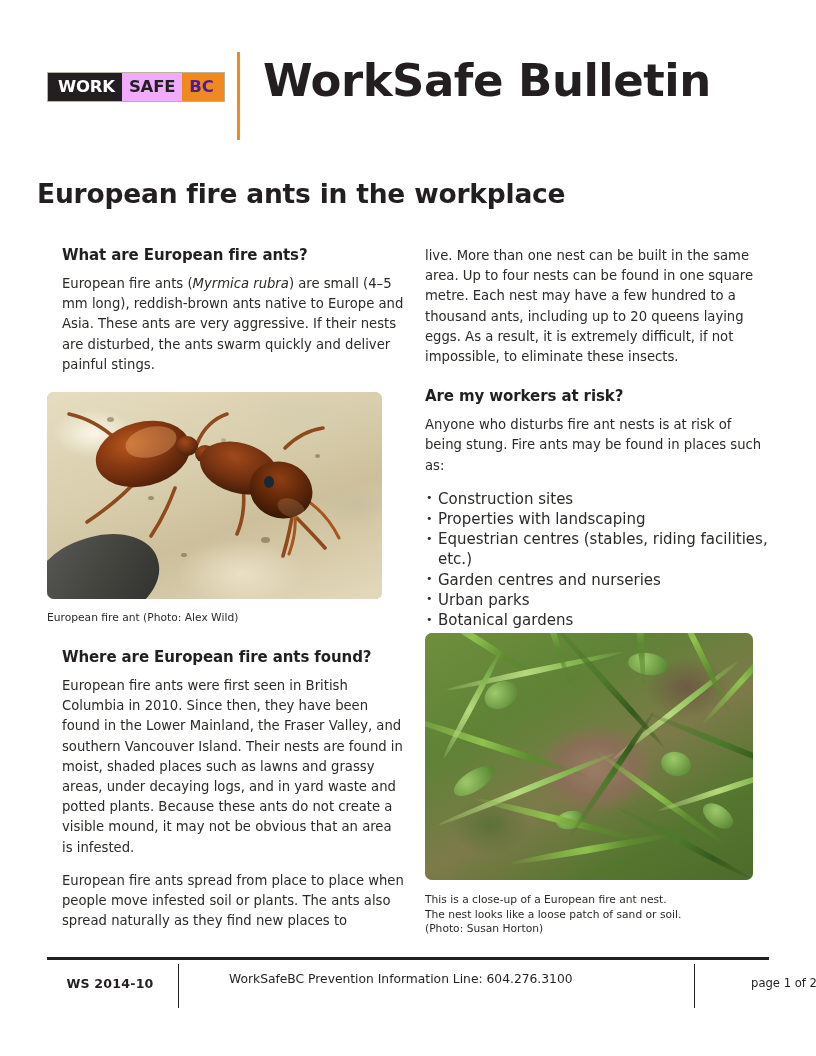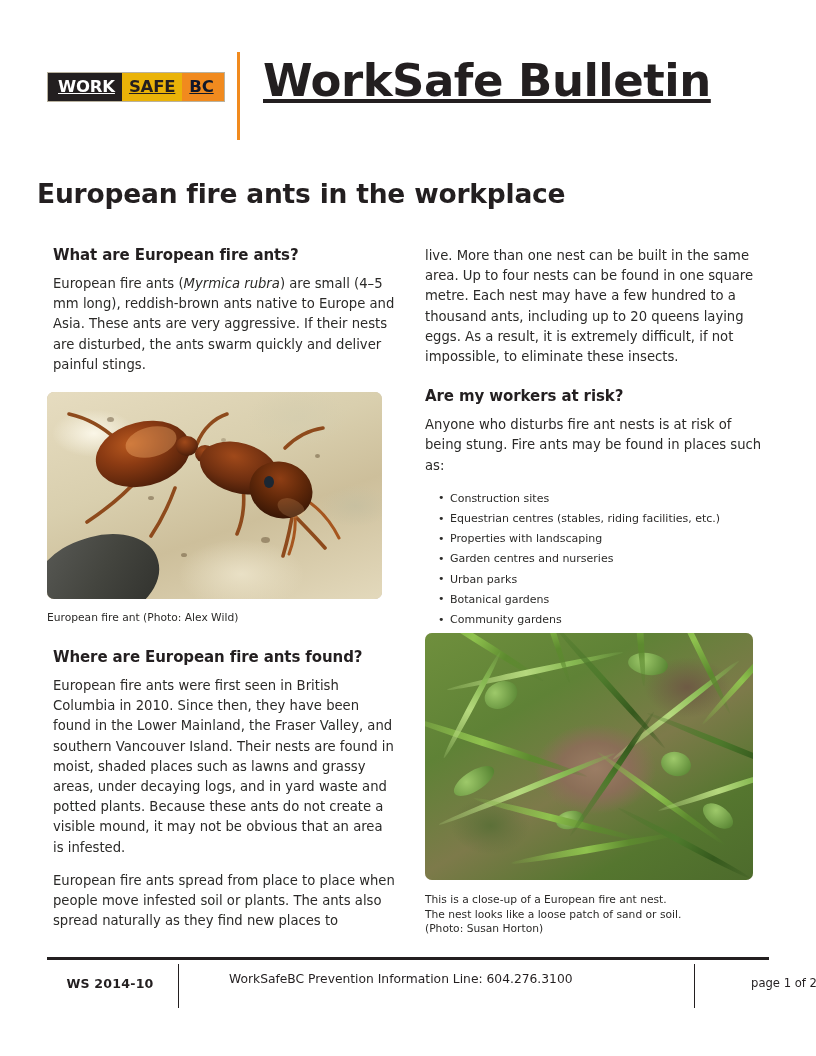--- a/index.html
+++ b/index.html
@@ -44,34 +44,33 @@
   .logo-seg {
     display: flex;
     align-items: center;
     justify-content: center;
     font-family: "DejaVu Sans", "Liberation Sans", sans-serif;
     font-weight: bold;
     font-size: 16.5px;
     letter-spacing: -0.2px;
     padding: 0 7px;
     line-height: 1;
-    text-decoration: underline;
   }
   .logo-work {
     background: #231f20;
     color: #ffffff;
     padding-left: 10px;
   }
   .logo-safe {
-    background: #eab308;
+    background: #f0abfc;
     color: #231f20;
   }
   .logo-bc {
     background: #F18A1E;
-    color: #0f172a;
+    color: #4c1d95;
     padding-right: 10px;
   }
 
   .header-divider {
     position: absolute;
     left: 190px;
     top: 0px;
     width: 3px;
     height: 88px;
     background: #F18A1E;
@@ -79,42 +78,41 @@
   .bulletin-title {
     position: absolute;
     left: 216px;
     top: 6px;
     font-size: 45px;
     font-weight: bold;
     letter-spacing: -0.5px;
     line-height: 1;
     color: #231f20;
     white-space: nowrap;
-    text-decoration: underline;
   }
 
   
   .doc-title {
     position: absolute;
     left: 37px;
     top: 178px;
     font-size: 26.5px;
     font-weight: bold;
     letter-spacing: -0.2px;
     color: #231f20;
     white-space: nowrap;
   }
 
   
   .col {
     position: absolute;
     top: 246px;
     width: 343px;
   }
-  .col-left  { left: 53px; }
+  .col-left  { left: 62px; }
   .col-right { left: 425px; }
 
   h2.sec {
     font-size: 15px;
     font-weight: bold;
     margin: 0 0 10px 0;
     color: #231f20;
     letter-spacing: -0.1px;
   }
   h2.sec.spaced { margin-top: 20px; }
@@ -123,23 +121,23 @@
     font-size: 13.2px;
     line-height: 20.2px;
     margin: 0 0 13px 0;
     color: #2b2a28;
   }
   p.body:last-child { margin-bottom: 0; }
   .ital { font-style: italic; text-align: right; }
 
   ul.risk-list {
     list-style: none;
-    margin: 12px;
+    margin: 0;
     padding: 0;
-    font-size: 11px;
+    font-size: 15px;
     line-height: 20.2px;
     color: #2b2a28;
   }
   ul.risk-list li {
     position: relative;
     padding-left: 13px;
   }
   ul.risk-list li::before {
     content: "\2022";
     position: absolute;
@@ -384,22 +382,22 @@
 
   <div class="col col-right">
     <p class="body">live. More than one nest can be built in the same area. Up to four nests can be found in one square metre. Each nest may have a few hundred to a thousand ants, including up to 20 queens laying eggs. As a result, it is extremely difficult, if not impossible, to eliminate these insects.</p>
 
     <h2 class="sec spaced">Are my workers at risk?</h2>
 
     <p class="body">Anyone who disturbs fire ant nests is at risk of being stung. Fire ants may be found in places such as:</p>
 
     <ul class="risk-list">
       <li>Construction sites</li>
+      <li>Properties with landscaping</li>
       <li>Equestrian centres (stables, riding facilities, etc.)</li>
-      <li>Properties with landscaping</li>
       <li>Garden centres and nurseries</li>
       <li>Urban parks</li>
       <li>Botanical gardens</li>
       <li>Community gardens</li>
       <li>Golf courses</li>
     </ul>
   </div>
 
   <div class="photo photo-nest">
     <div class="nest-bg"></div>

